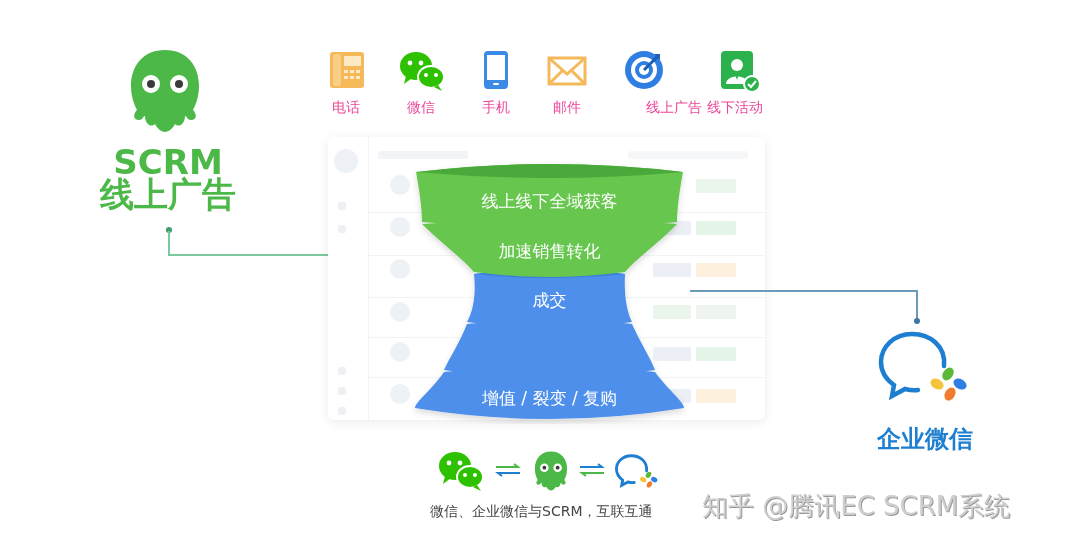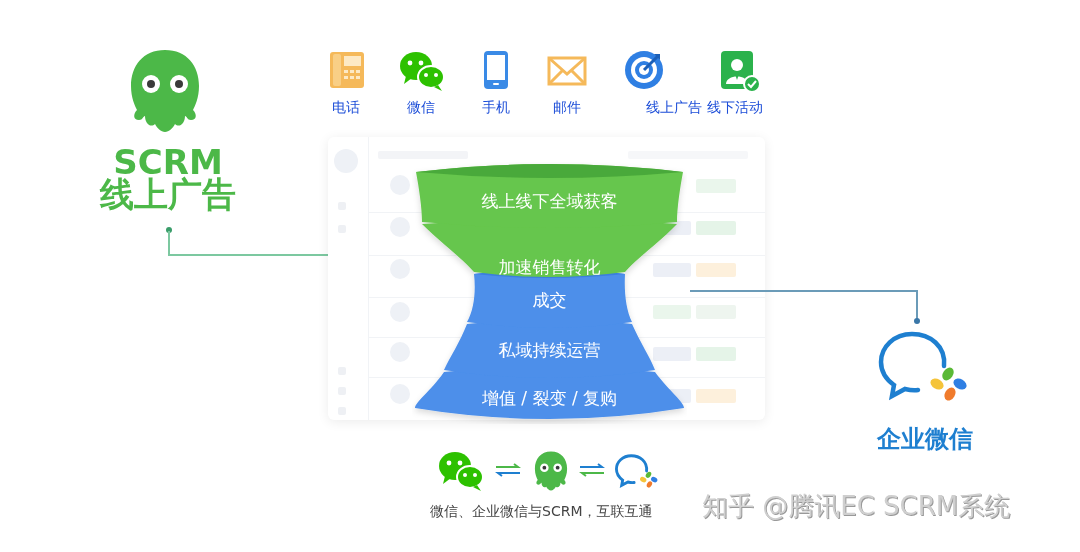--- a/index.html
+++ b/index.html
@@ -1,20 +1,20 @@
 <!DOCTYPE html>
 <html><head>
 <meta charset="utf-8">
 <style>
   html,body{margin:0;padding:0;}
   body{width:1080px;height:552px;background:#ffffff;position:relative;overflow:hidden;font-family:"DejaVu Sans","Liberation Sans",sans-serif;}
   .abs{position:absolute;}
   .brand-title{color:#4cb848;font-weight:bold;text-align:center;font-size:34px;line-height:32px;}
   .ch-icon{position:absolute;width:40px;height:40px;top:50px;}
-  .ch-label{position:absolute;top:99px;font-size:14px;color:#1d4ed8;width:90px;text-align:center;}
+  .ch-label{position:absolute;top:99px;font-size:14px;color:#ec4899;width:90px;text-align:center;}
   .panel{position:absolute;left:328px;top:137px;width:437px;height:283px;background:#fff;border-radius:6px;box-shadow:0 2px 12px rgba(0,0,0,0.08);overflow:hidden;}
   .row{position:absolute;left:40px;right:0;height:1px;background:#f1f3f6;}
   .blob{position:absolute;border-radius:50%;background:#eef1f6;}
   .bar{position:absolute;height:14px;border-radius:2px;}
   .layer-text{position:absolute;left:0;width:100%;text-align:center;color:#fff;font-size:17px;}
   .caption{position:absolute;left:430px;top:503px;font-size:14px;color:#444;}
   .watermark{position:absolute;left:702px;top:489px;font-size:26px;color:#cfcfcf;letter-spacing:0px;text-shadow:1px 1px 0 #999;}
   .right-title{color:#1e7fd0;font-weight:bold;font-size:24px;line-height:34px;text-align:center;}
 </style>
 </head>
@@ -168,23 +168,22 @@
       <path d="M62 112 Q137 102 213 112 C212 130 214 148 220 160 Q137 172 55 160 C62 148 64 130 62 112 Z" fill="#4d8fea"></path>
       <path d="M62 112 Q137 102 213 112 Q137 120 62 112 Z" fill="#3b7fde"></path>
 
       <path d="M10 62 Q137 52 265 62 C248 80 225 96 213 110 Q137 120 62 110 C50 96 28 80 10 62 Z" fill="#66c64d"></path>
 
       <path d="M4 10 Q137 -6 271 10 C268 26 265 46 265 60 Q137 72 10 60 C10 46 7 26 4 10 Z" fill="#66c64d"></path>
       <path d="M4 10 Q137 -6 271 10 Q137 22 4 10 Z" fill="#4aa93a"></path>
     </g>
   </svg>
   <div class="layer-text" style="top:28px;">线上线下全域获客</div>
-  <div class="layer-text" style="top:78px;margin-top:16px;">加速销售转化</div>
+  <div class="layer-text" style="top:78px;">加速销售转化</div>
   <div class="layer-text" style="top:127px;">成交</div>
-  <div class="layer-text" style="top:177px;">私域持续运营</div>
   <div class="layer-text" style="top:225px;">增值 / 裂变 / 复购</div>
 </div>
 
 <div class="abs" style="left:878px;top:330px;width:92px;height:72px;">
   <svg width="92" height="72" viewBox="0 0 92 72">
     <path d="M66 36 C68 16 52 4 34 4 C16 4 3 17 3 32 C3 42 9 50 16 55 L14 66 L27 59 C31 60 35 61 40 60" fill="none" stroke="#1e7fd0" stroke-width="4.5" stroke-linecap="round"></path>
     <ellipse cx="70" cy="44" rx="5" ry="7" fill="#5ab936" transform="rotate(35 70 44)"></ellipse>
     <ellipse cx="82" cy="54" rx="5" ry="7" fill="#2f7fe3" transform="rotate(120 82 54)"></ellipse>
     <ellipse cx="72" cy="64" rx="5" ry="7" fill="#f07b2c" transform="rotate(210 72 64)"></ellipse>
     <ellipse cx="59" cy="54" rx="5" ry="7" fill="#f5c43a" transform="rotate(300 59 54)"></ellipse>

